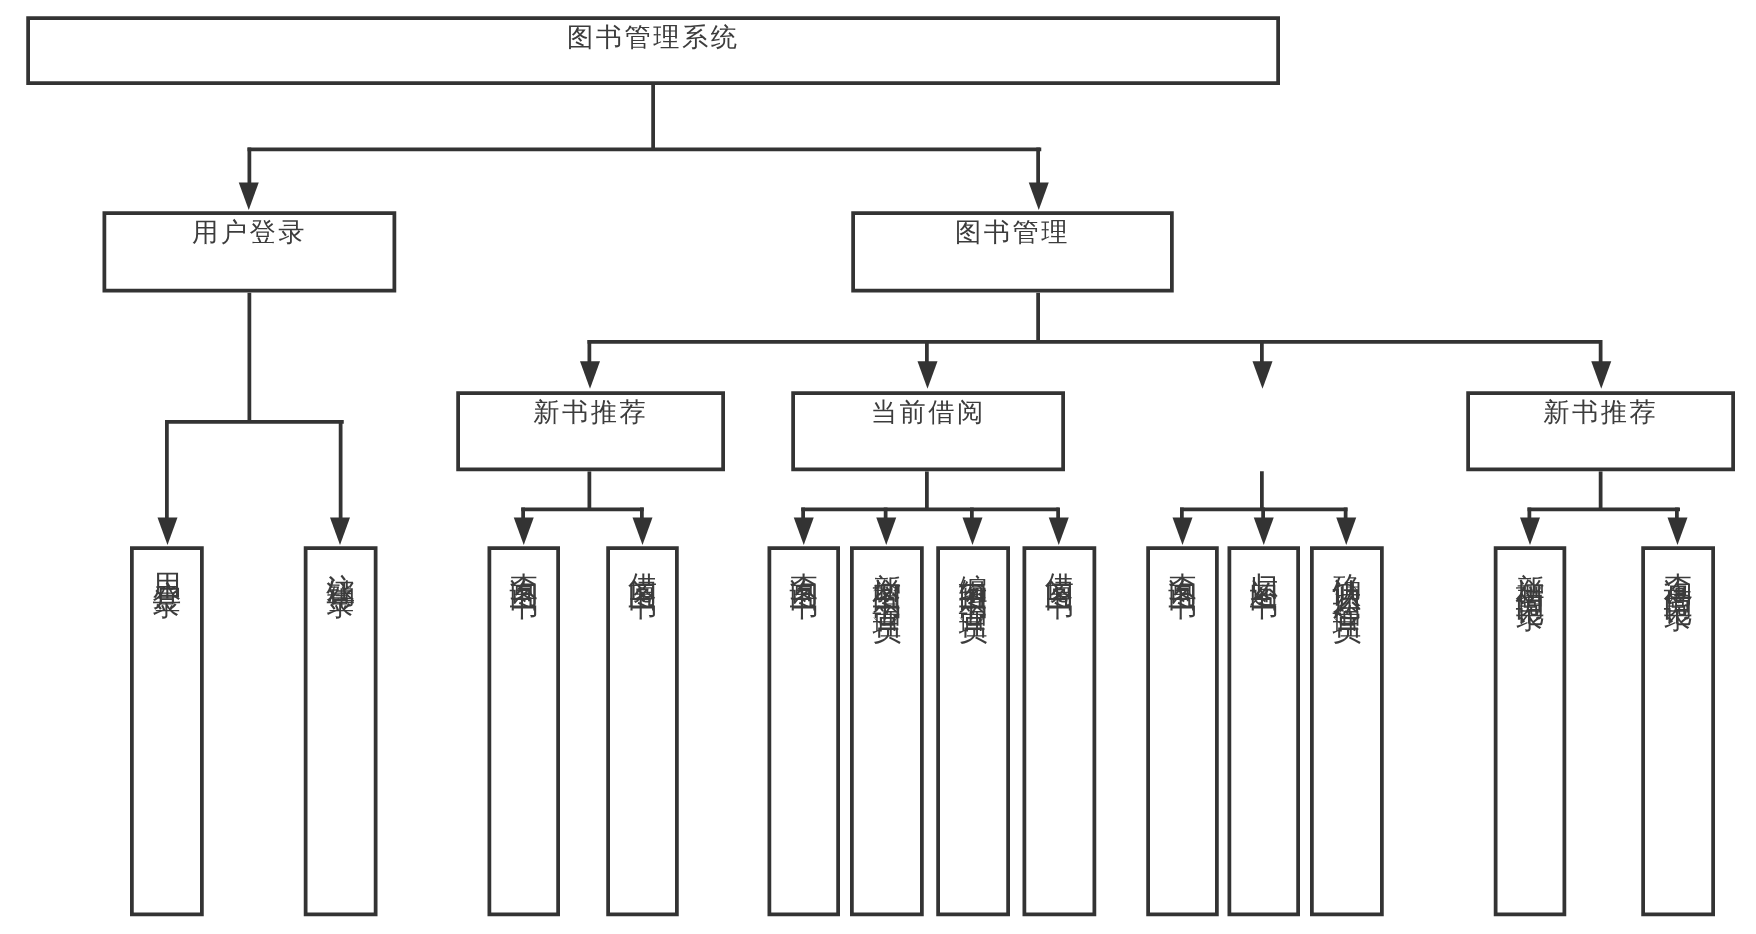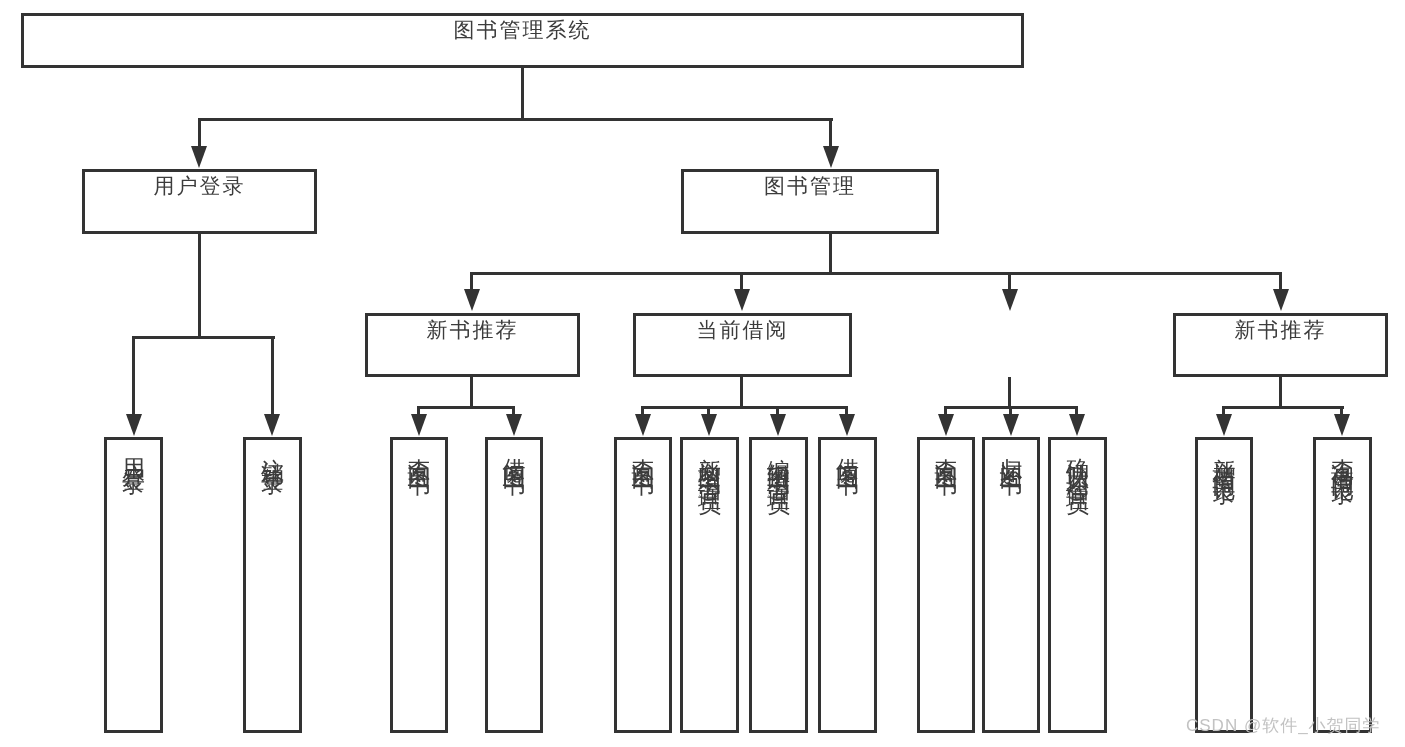--- a/index.html
+++ b/index.html
@@ -149,14 +149,13 @@
   <div class="node" style="left:1048px;top:437px;width:59px;height:296px">
     <span class="vtext">确认归还（管理员）</span>
   </div>
   <div class="node" style="left:1195px;top:437px;width:58px;height:296px">
     <span class="vtext">新增借阅记录</span>
   </div>
   <div class="node" style="left:1313px;top:437px;width:59px;height:296px">
     <span class="vtext">查询借阅记录</span>
   </div>
 
-  <div class="watermark">CSDN @软件_小贺同学</div>
 </div>
 
 </body></html>

